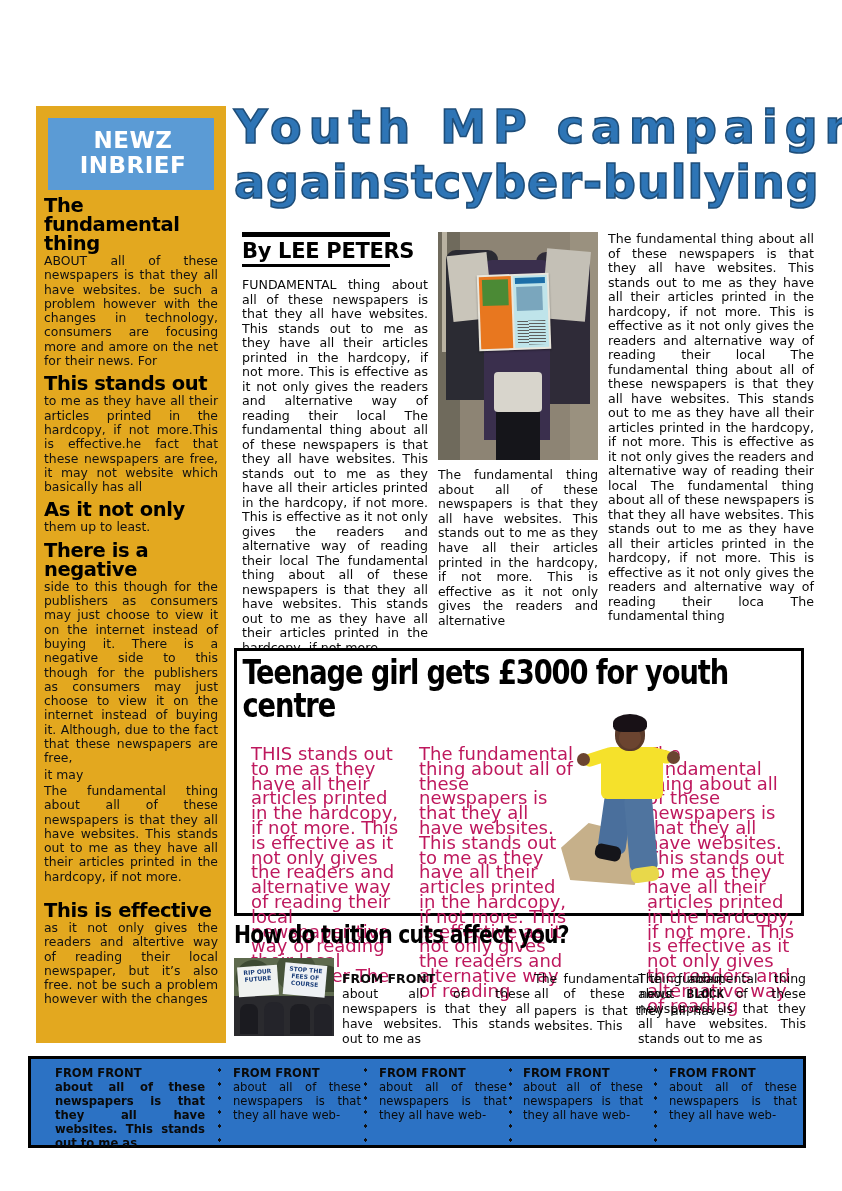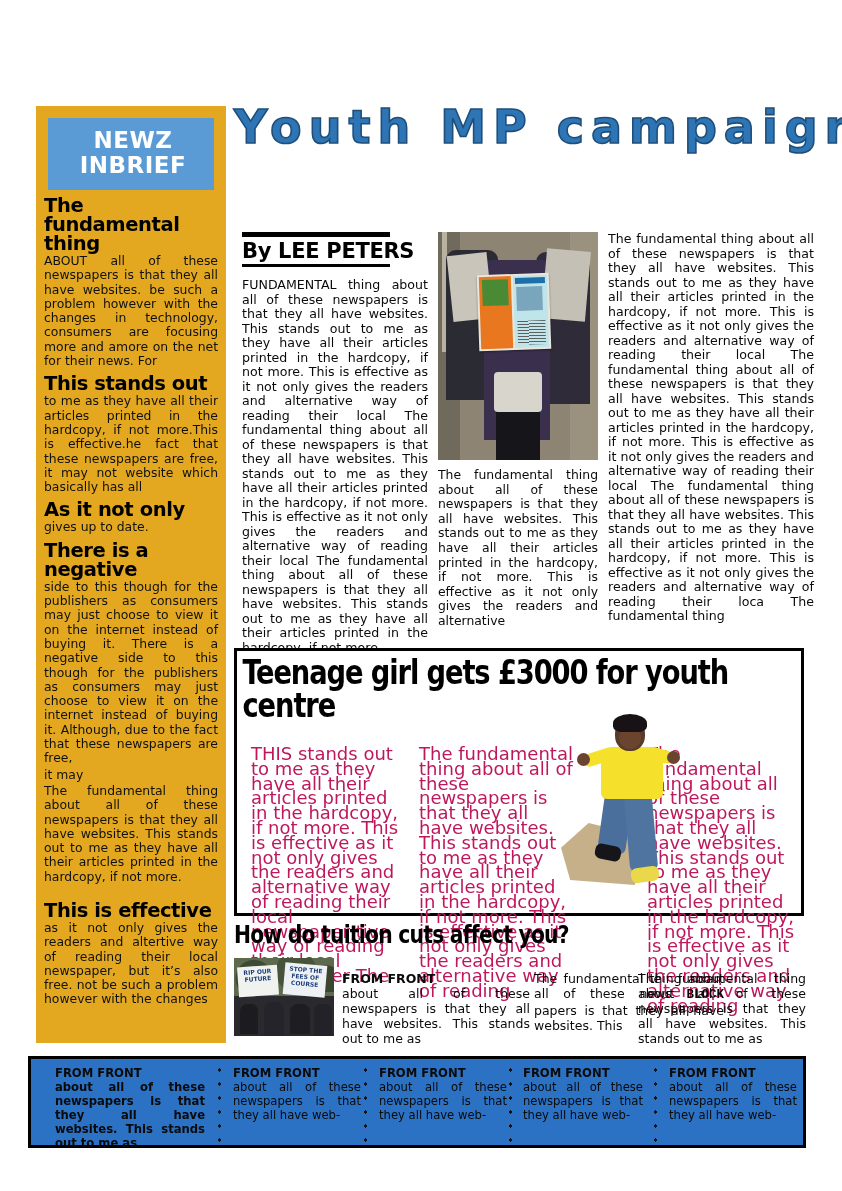--- a/index.html
+++ b/index.html
@@ -231,38 +231,39 @@
       </div>
 
       <div class="sb-head">The fundamental thing</div>
       <p class="sb-body">ABOUT all of these newspapers is that they all have websites. be such a problem however with the changes in technology, consumers are focusing more and amore on the net for their news. For</p>
 
       <div class="sb-head">This stands out</div>
       <p class="sb-body">to me as they have all their articles printed in the hardcopy, if not more.This is effective.he fact that these newspapers are free, it may not website which basically has all</p>
 
       <div class="sb-head">As it not only</div>
 
-      <p class="sb-body">gives up to date.</p>
+      <p class="sb-body">them up to least.</p>
 
       <div class="sb-head">There is a negative</div>
       <p class="sb-body">side to this though for the publishers as consumers may just choose to view it on the internet instead of buying it. There is a negative side to this though for the publishers as consumers may just choose to view it on the internet instead of buying it. Although, due to the fact that these newspapers are free,</p>
 
       <p class="sb-body">it may</p>
 
       <p class="sb-body">The fundamental thing about all of these newspapers is that they all have websites.  This stands out to me as they have all their articles printed in the hardcopy, if not more.</p>
 
       <div class="sb-gap"></div>
 
       <div class="sb-head">This is effective</div>
       <p class="sb-body">as it not only gives the readers and altertive way of reading their local newspaper, but it’s also free. not be such a problem however with the changes</p>
     </div>
   </div>
 
   <div class="masthead">
     <div class="mast-line l1">Youth MP campaigns</div>
+    <div class="mast-line l2">againstcyber-bullying</div>
   </div>
 
   <div class="top-article">
 
     <div class="col col-1">
       <div class="byline-rule-top"></div>
       <div class="byline">By LEE PETERS</div>
       <div class="byline-rule-bot"></div>
       <p class="body-text">FUNDAMENTAL thing about all of these newspapers is that they all have websites.  This stands out to me as they have all their articles printed in the hardcopy, if not more. This is effective as it not only gives the readers and alternative way of reading their local The fundamental thing about all of these newspapers is that they all have websites.  This stands out to me as they have all their articles printed in the hardcopy, if not more. This is effective as it not only gives the readers and alternative way of reading their local The fundamental thing about all of these newspapers is that they all have websites.  This stands out to me as they have all their articles printed in the hardcopy, if not more.</p>
     </div>

